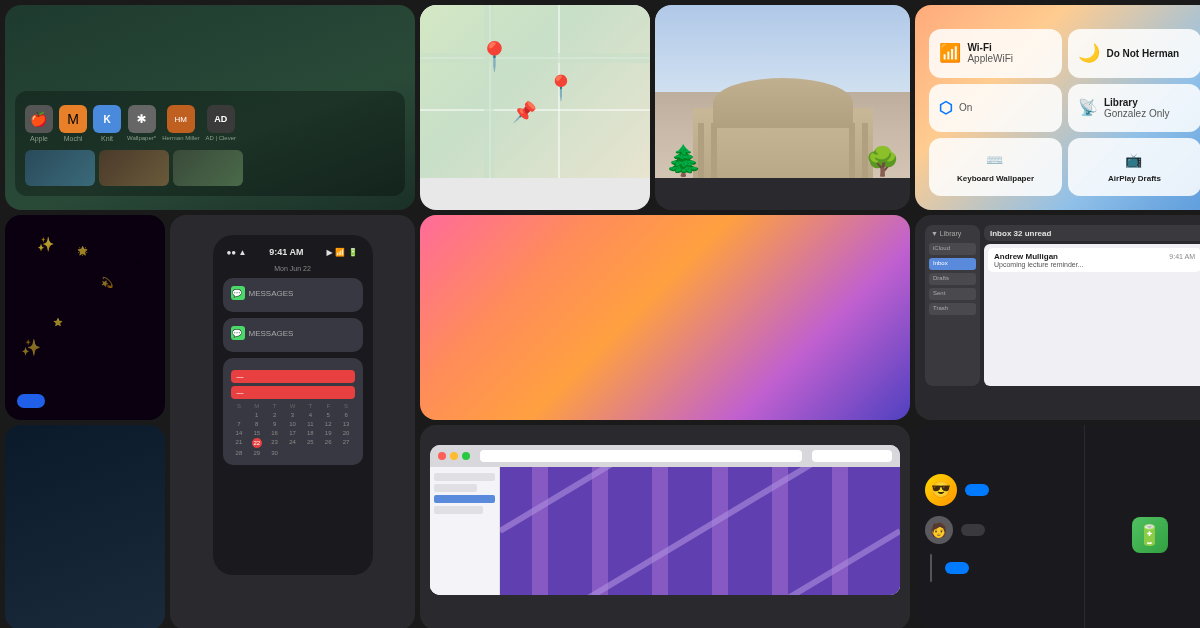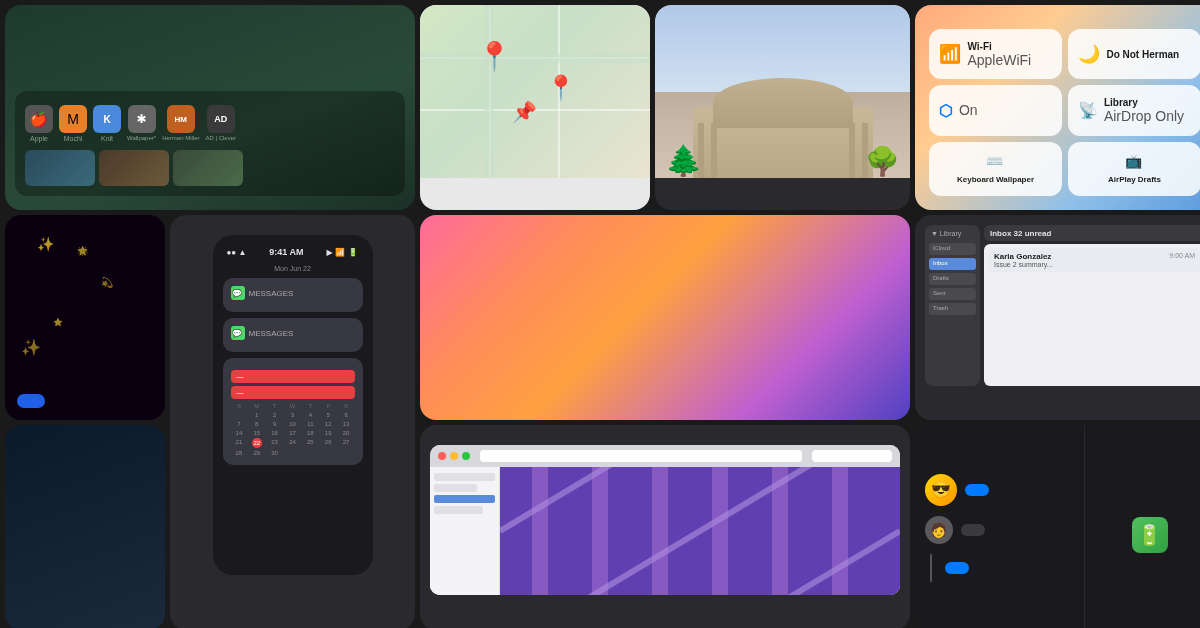--- a/index.html
+++ b/index.html
@@ -93,21 +93,21 @@
       display: flex;
       align-items: center;
       gap: 6px;
     }
     .control-text .label {
       font-size: 10px;
       font-weight: 600;
       color: #1a1a1a;
     }
     .control-text .sublabel {
-      font-size: 14px;
+      font-size: 10px;
       color: #555;
     }
     .macos-logo {
       font-size: 72px;
       font-weight: 700;
       color: white;
       letter-spacing: -2px;
       text-shadow: 0 2px 20px rgba(0,0,0,0.3);
     }
     .notif-title {
@@ -256,21 +256,21 @@
         </div>
         <div class="favicon-item">
           <div class="favicon-icon" style="background:#4a8adc; color:white; font-size:10px; font-weight:700;">K</div>
           <span class="favicon-label">Knit</span>
         </div>
         <div class="favicon-item">
           <div class="favicon-icon" style="background:#666; color:white; font-size:12px;">✱</div>
           <span class="favicon-label" style="font-size:6px;">Wallpaper*</span>
         </div>
         <div class="favicon-item">
-          <div class="favicon-icon" style="background:#c06020; color:white; font-size:8px; font-weight:700;">HM</div>
+          <div class="favicon-icon" style="background:#c06020; color:white; font-size:8px; font-weight:400;">HM</div>
           <span class="favicon-label" style="font-size:6px;">Herman Miller</span>
         </div>
         <div class="favicon-item">
           <div class="favicon-icon" style="background:#3a3a3a; color:white; font-size:9px; font-weight:700;">AD</div>
           <span class="favicon-label" style="font-size:6px;">AD | Clever</span>
         </div>
       </div>
       <div class="reading-list-label"></div>
       <div class="reading-items">
         <div class="reading-item" style="background:linear-gradient(135deg,#2a4a5a,#3a6a7a);"></div>
@@ -339,21 +339,21 @@
         <span style="font-size:16px;font-weight:700;color:#007AFF;">⬡</span>
         <div class="control-text">
           <div class="label"></div>
           <div class="sublabel">On</div>
         </div>
       </div>
       <div class="control-item">
         <span style="font-size:16px;">📡</span>
         <div class="control-text">
           <div class="label">Library</div>
-          <div class="sublabel">AirDrop Only</div>
+          <div class="sublabel">Gonzalez Only</div>
         </div>
       </div>
       <div class="control-item" style="flex-direction:column;justify-content:center;align-items:center;">
         <span style="font-size:14px;">⌨️</span>
         <div class="label" style="font-size:8px;text-align:center;font-weight:600;color:#1a1a1a;">Keyboard Wallpaper</div>
       </div>
       <div class="control-item" style="flex-direction:column;justify-content:center;align-items:center;">
         <span style="font-size:14px;">📺</span>
         <div class="label" style="font-size:8px;text-align:center;font-weight:600;color:#1a1a1a;">AirPlay Drafts</div>
       </div>
@@ -480,26 +480,26 @@
         <div style="background:#4a4a4e;border-radius:3px;height:12px;padding:2px 4px;font-size:6px;color:#aaa;">Drafts</div>
         <div style="background:#4a4a4e;border-radius:3px;height:12px;padding:2px 4px;font-size:6px;color:#aaa;">Sent</div>
         <div style="background:#4a4a4e;border-radius:3px;height:12px;padding:2px 4px;font-size:6px;color:#aaa;">Trash</div>
       </div>
 
       <div style="flex:1;display:flex;flex-direction:column;gap:3px;">
         <div style="background:#3a3a3e;border-radius:6px;height:16px;display:flex;align-items:center;padding:0 6px;">
           <span style="font-size:8px;color:#e0e0e0;font-weight:600;">Inbox  32 unread</span>
         </div>
         <div style="flex:1;background:#f0f0f4;border-radius:6px;padding:4px;display:flex;flex-direction:column;gap:3px;overflow:hidden;">
-          <div style="background:#e8ecf0;border-radius:5px;padding:4px 6px;display:flex;flex-direction:column;">
-            <div style="display:flex;justify-content:space-between;">
-              <span style="font-size:8px;font-weight:600;color:#1a1a1a;">Karla Gonzalez</span>
-              <span style="font-size:7px;color:#888;">9:00 AM</span>
+          <div style="background:white;border-radius:5px;padding:4px 6px;display:flex;flex-direction:column;">
+            <div style="display:flex;justify-content:space-between;align-items:center;">
+              <span style="font-size:8px;font-weight:700;color:#1a1a1a;">Andrew Mulligan</span>
+              <span style="font-size:7px;color:#888;">9:41 AM</span>
             </div>
-            <span style="font-size:7px;color:#555;">Issue 2 summary...</span>
+            <span style="font-size:7px;color:#555;">Upcoming lecture reminder...</span>
           </div>
         </div>
       </div>
     </div>
     <span style="color:#e0e0e0;font-size:12px;font-weight:500;text-align:center;position:relative;z-index:2;"></span>
   </div>
 
   <div class="card" style="grid-column:1/2;grid-row:2/3;background:#0a0010;justify-content:flex-end;align-items:flex-start;padding:12px;position:relative;overflow:hidden;">
 
     <div style="position:absolute;top:0;left:0;right:0;bottom:0;overflow:hidden;">

